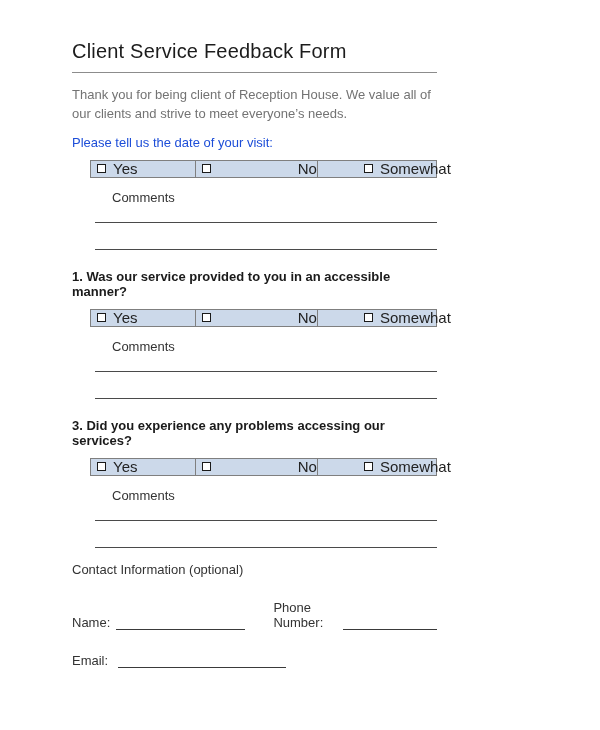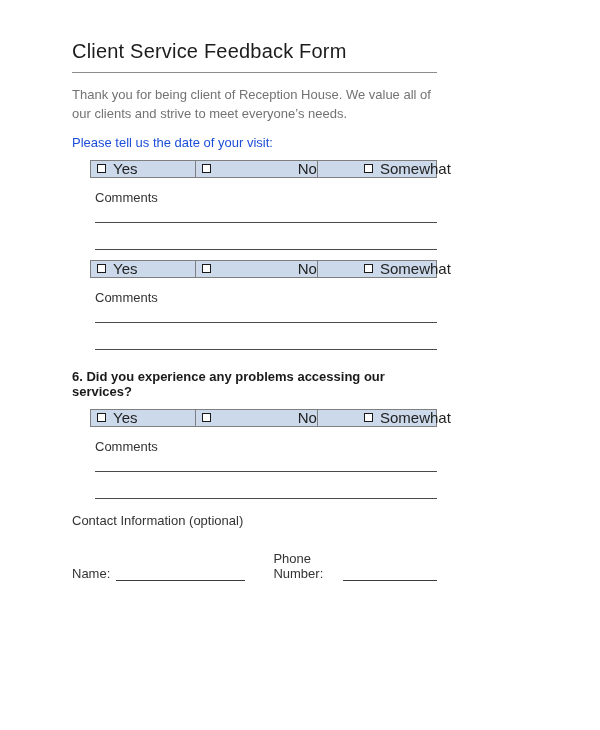--- a/index.html
+++ b/index.html
@@ -74,21 +74,21 @@
     display: inline-block;
     width: 9px;
     height: 9px;
     border: 1.5px solid #1a1a1a;
     background: #ffffff;
     margin-right: 7px;
     flex: 0 0 auto;
   }
   .comments-label {
     margin-top: 12px;
-    margin-left: 23px;
+    margin-left: 40px;
     font-size: 13px;
     color: #333333;
   }
   .write-line {
     margin-left: 23px;
     border-bottom: 1px solid #4a4a4a;
   }
   .write-line.l1 { height: 18px; }
   .write-line.l2 { height: 27px; }
   .contact-heading {
@@ -135,39 +135,40 @@
     </div>
     <div class="option w3">
       <span class="checkbox"></span>
       <span>Somewhat</span>
     </div>
   </div>
   <p class="comments-label">Comments</p>
   <div class="write-line l1"></div>
   <div class="write-line l2"></div>
 
+  <p class="question-label">1.  Was our service provided to you in an accessible manner?</p>
   <div class="option-row">
     <div class="option first w1">
       <span class="checkbox"></span>
       <span>Yes</span>
     </div>
     <div class="option w2">
       <span class="checkbox"></span>
       <span>No</span>
     </div>
     <div class="option w3">
       <span class="checkbox"></span>
       <span>Somewhat</span>
     </div>
   </div>
   <p class="comments-label">Comments</p>
   <div class="write-line l1"></div>
   <div class="write-line l2"></div>
 
-  <p class="question-label">6.  Did you experience any problems accessing our services?</p>
+  <p class="question-label">3.  Did you experience any problems accessing our services?</p>
   <div class="option-row">
     <div class="option first w1">
       <span class="checkbox"></span>
       <span>Yes</span>
     </div>
     <div class="option w2">
       <span class="checkbox"></span>
       <span>No</span>
     </div>
     <div class="option w3">
@@ -181,14 +182,18 @@
 
   <p class="contact-heading">Contact Information (optional)</p>
 
   <div class="contact-row">
     <span>Name:</span>
     <span class="fill name-fill"></span>
     <span class="phone-label">Phone Number:</span>
     <span class="fill phone-fill"></span>
   </div>
 
+  <div class="contact-row">
+    <span>Email:</span>
+    <span class="fill email-fill"></span>
+  </div>
 
 </div>
 
 </body></html>

